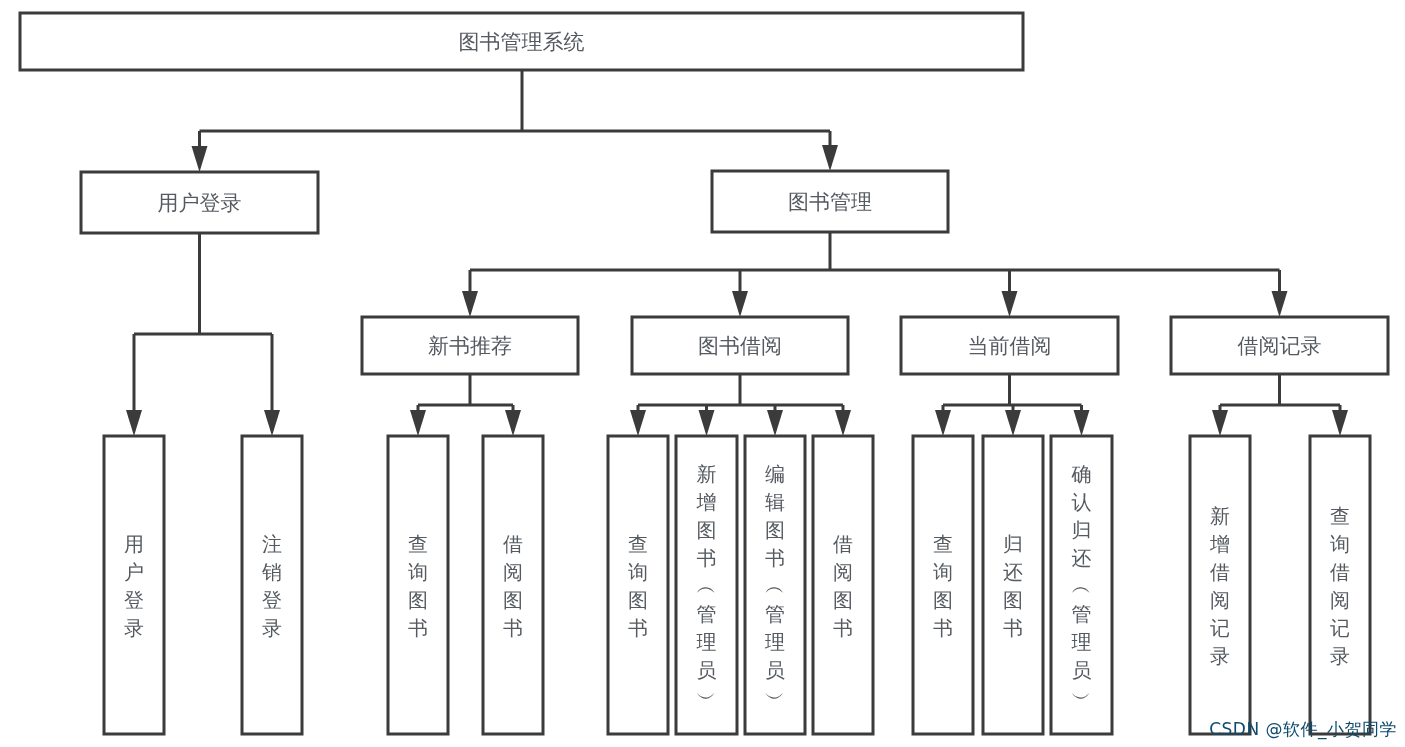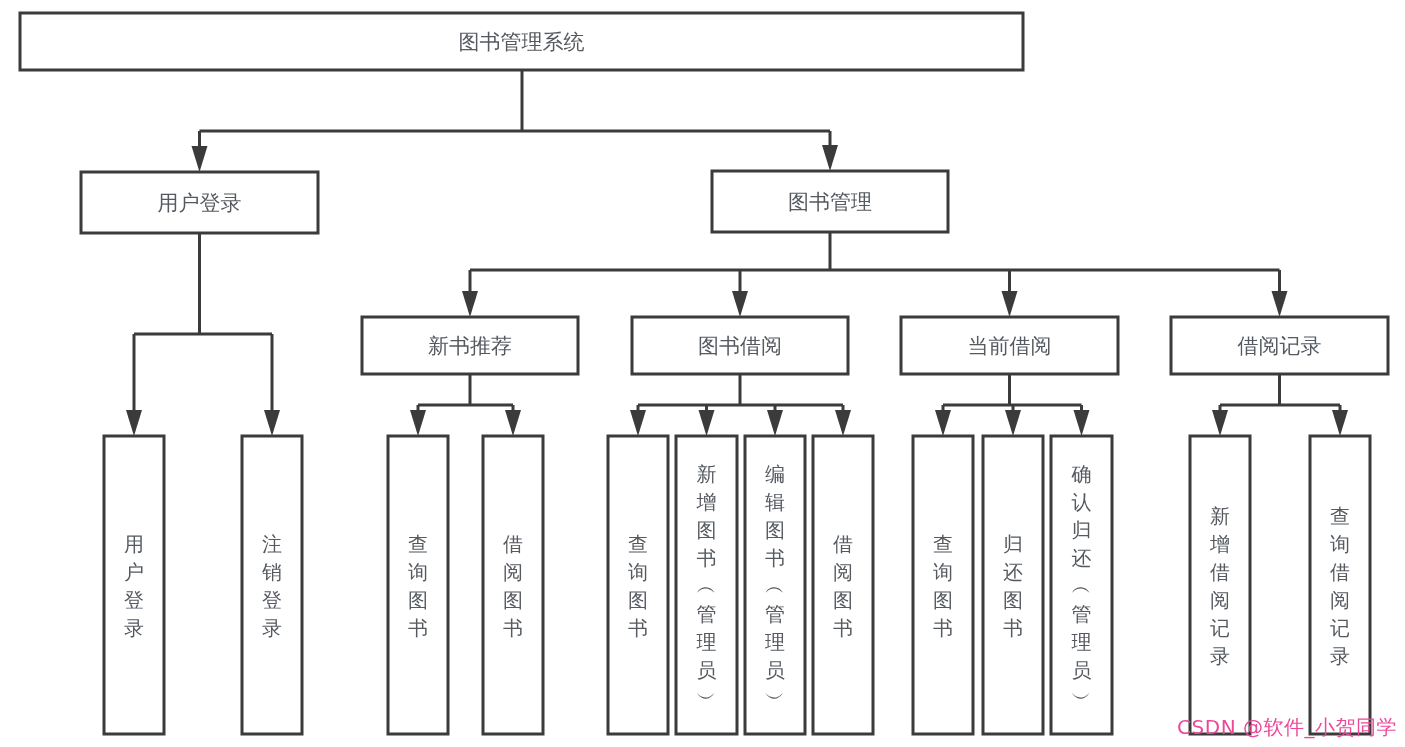--- a/index.html
+++ b/index.html
@@ -23,22 +23,22 @@
   }
   .node-label-v{
     fill:#555a60;
     font-family:"DejaVu Sans","Liberation Sans",sans-serif;
     font-size:20px;
     text-anchor:middle;
   }
   .watermark{
     position:absolute;
     right:8px;bottom:6px;
-    color:#ec4899;
-    font-size:20px;
+    color:#0c4a6e;
+    font-size:17px;
     font-family:"DejaVu Sans","Liberation Sans",sans-serif;
     white-space:nowrap;
     letter-spacing:0.5px;
   }
 </style>
 </head>
 <body>
 
 <div id="diagram-root">
   <svg class="diagram" viewBox="0 0 1405 747" xmlns="http://www.w3.org/2000/svg">

